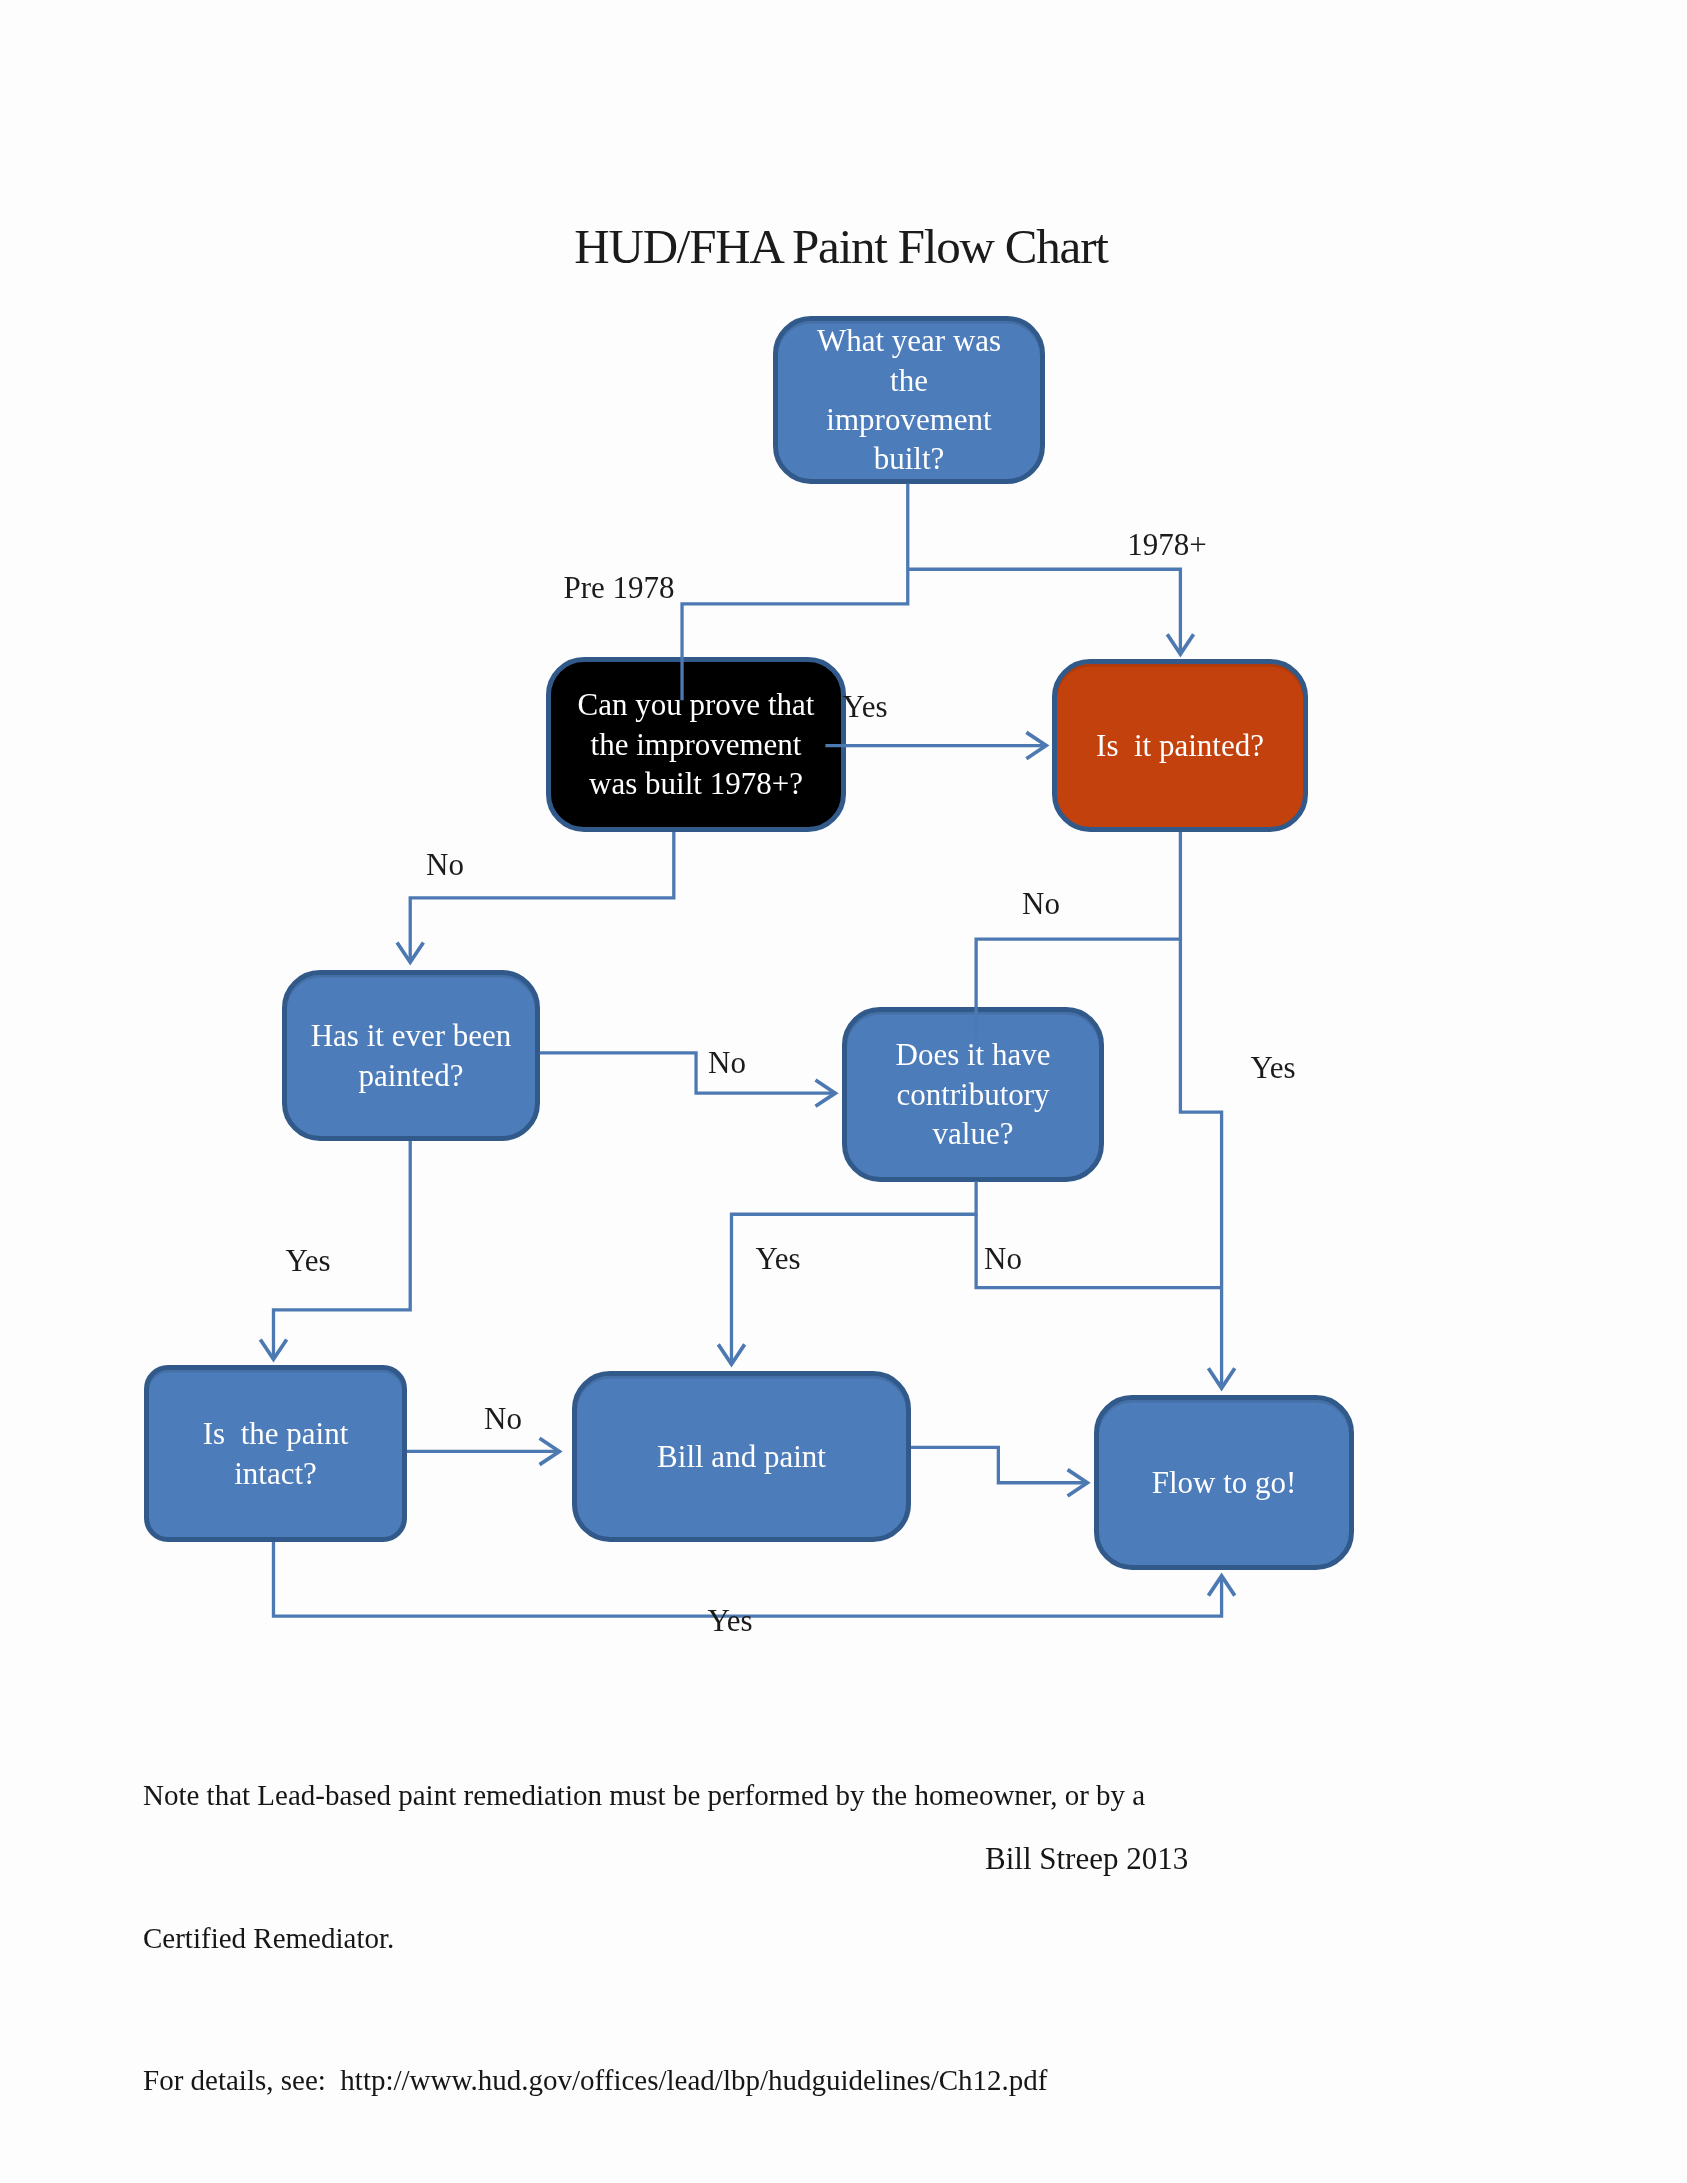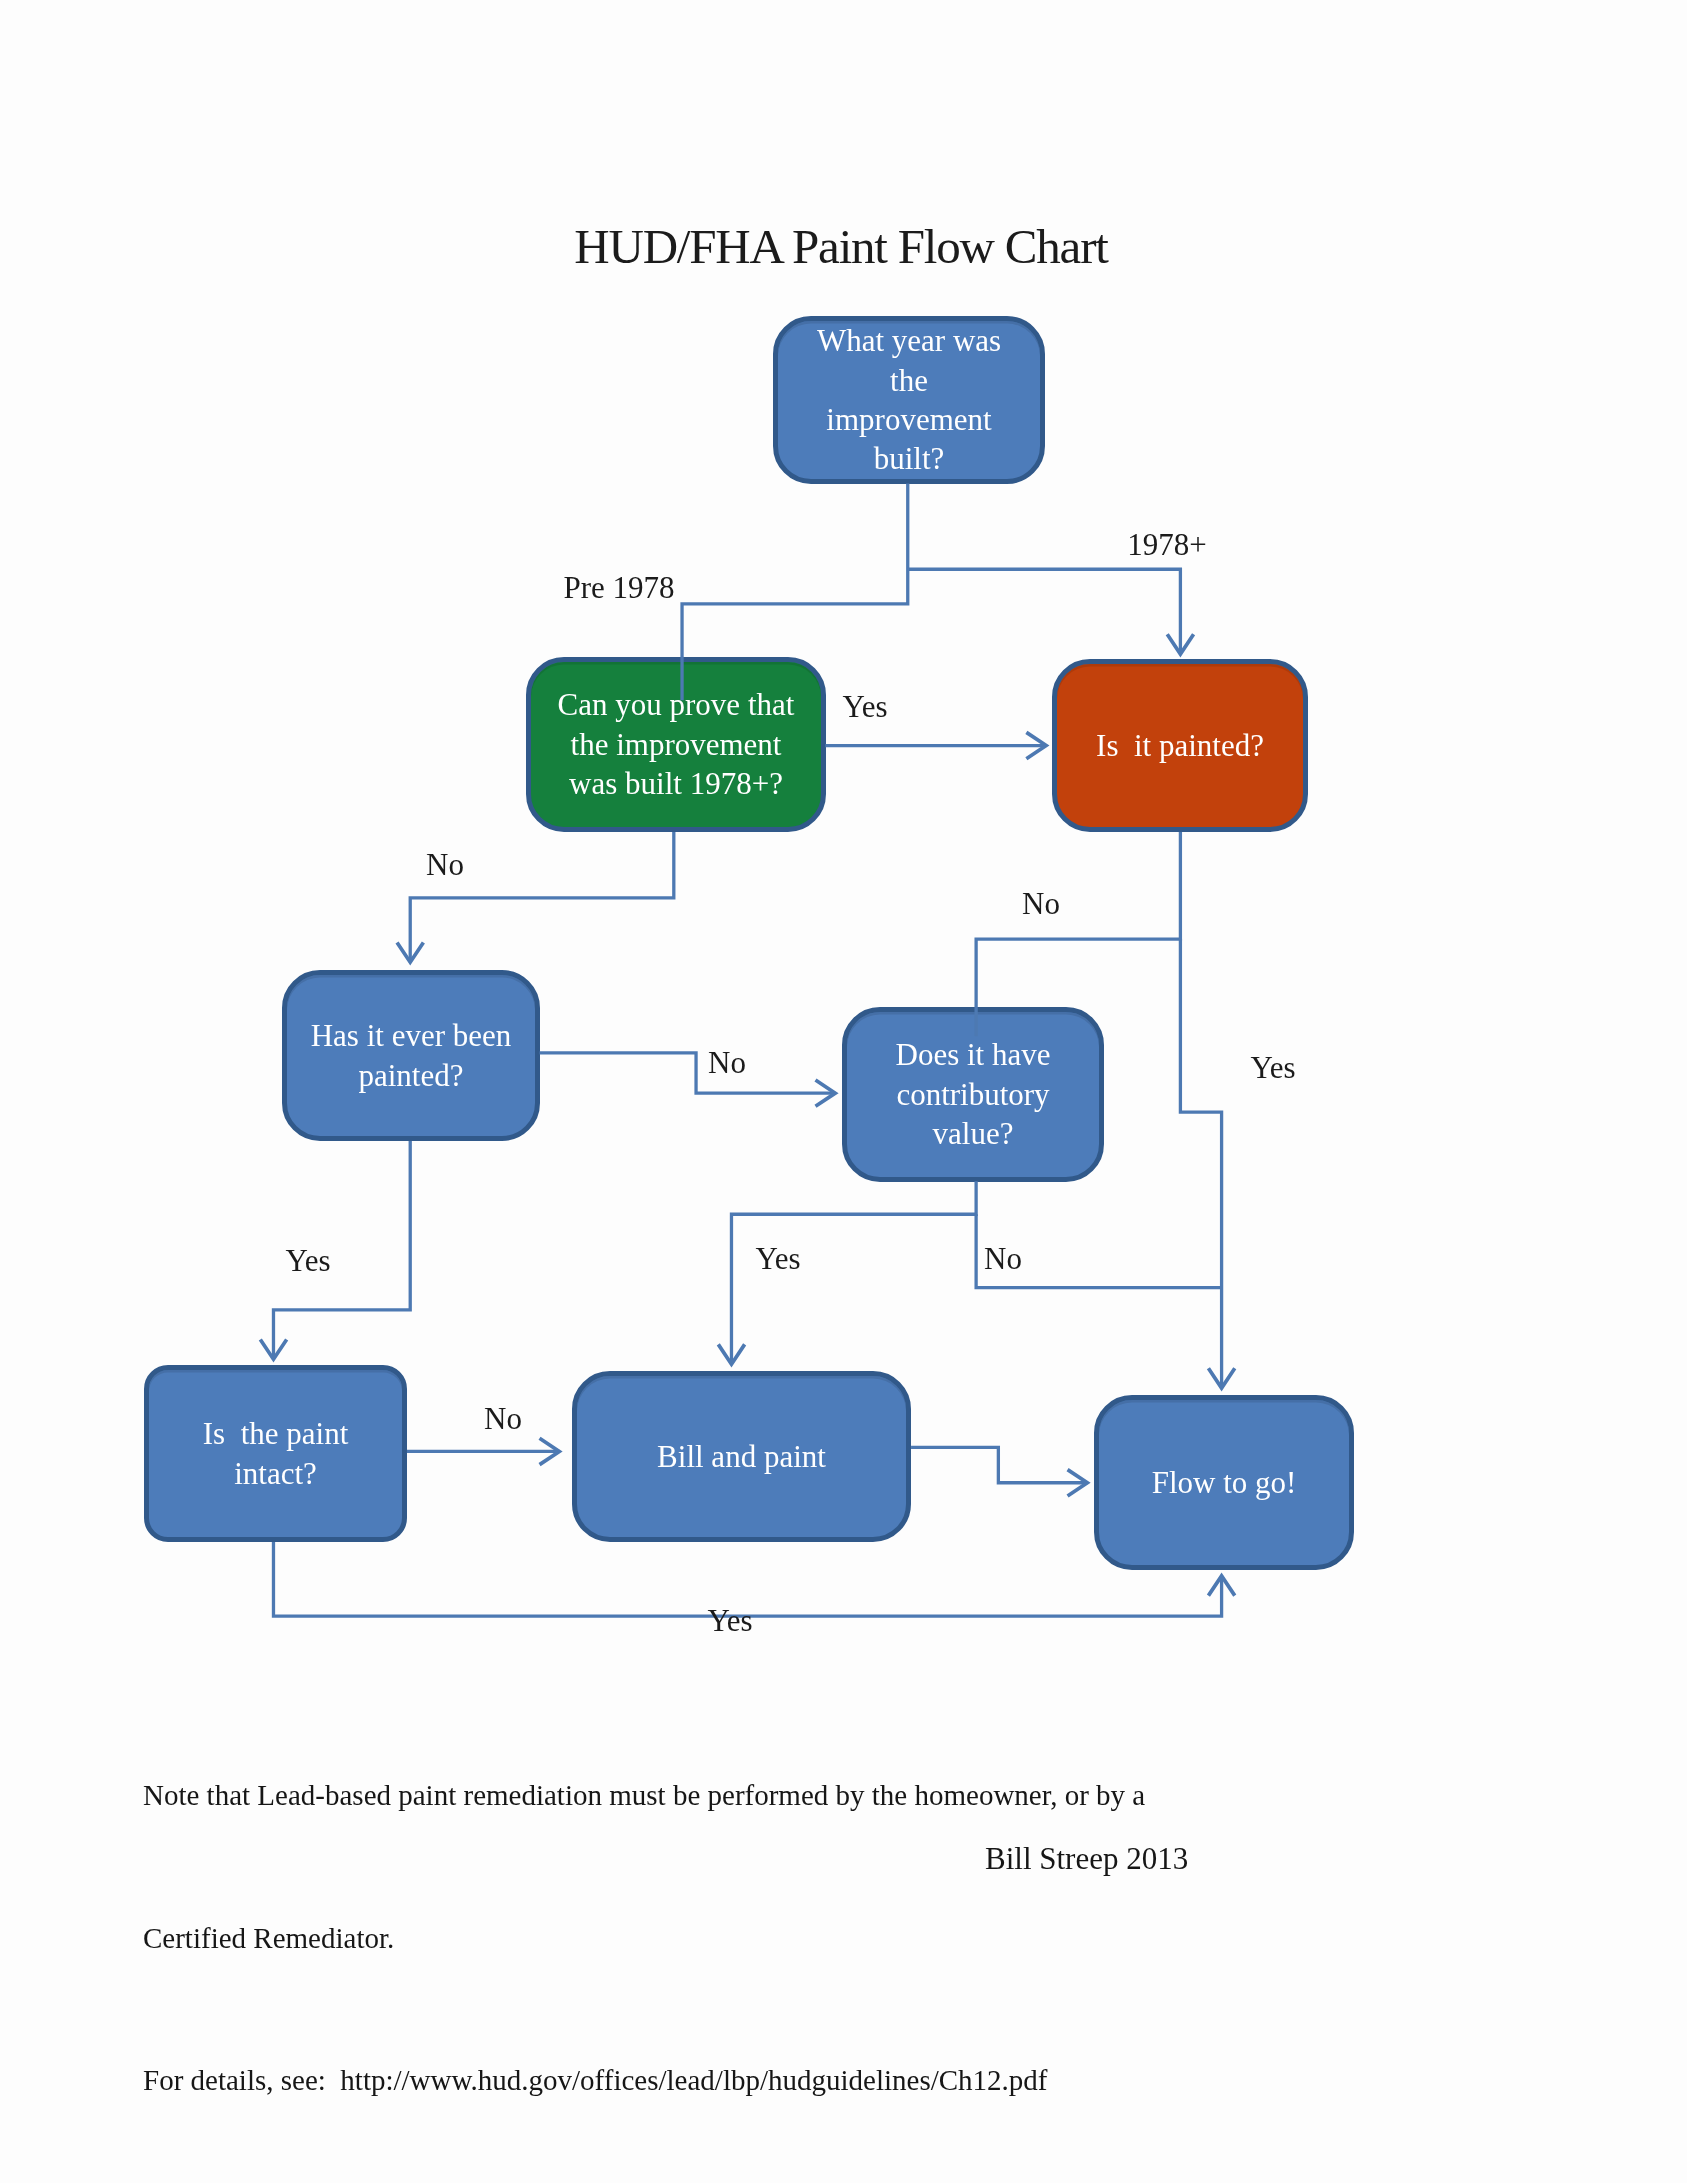--- a/index.html
+++ b/index.html
@@ -32,21 +32,21 @@
 <div id="stage" style="background: rgb(253, 253, 253);">
   <div id="page-title">HUD/FHA Paint Flow Chart</div>
 
   <div id="node-layer">
       <div class="node" style="left: 773px; top: 316px; width: 272px; height: 168px; background: rgb(77, 124, 186); border-color: rgb(49, 89, 138);">
         <span style="color: rgb(255, 255, 255);">What year was
 the
 improvement
 built?</span>
       </div>
-      <div class="node" style="left: 526px; top: 657px; width: 300px; height: 175px; background: #15803d; border-color: rgb(49, 89, 138);">
+      <div class="node" style="left: 546px; top: 657px; width: 300px; height: 175px; background: #000000; border-color: rgb(49, 89, 138);">
         <span style="color: rgb(255, 255, 255);">Can you prove that
 the improvement
 was built 1978+?</span>
       </div>
       <div class="node" style="left: 1052px; top: 659px; width: 256px; height: 173px; background: #c2410c; border-color: rgb(49, 89, 138);">
         <span style="color: rgb(255, 255, 255);">Is  it painted?</span>
       </div>
       <div class="node" style="left: 282px; top: 970px; width: 258px; height: 171px; background: rgb(77, 124, 186); border-color: rgb(49, 89, 138);">
         <span style="color: rgb(255, 255, 255);">Has it ever been
 painted?</span>

